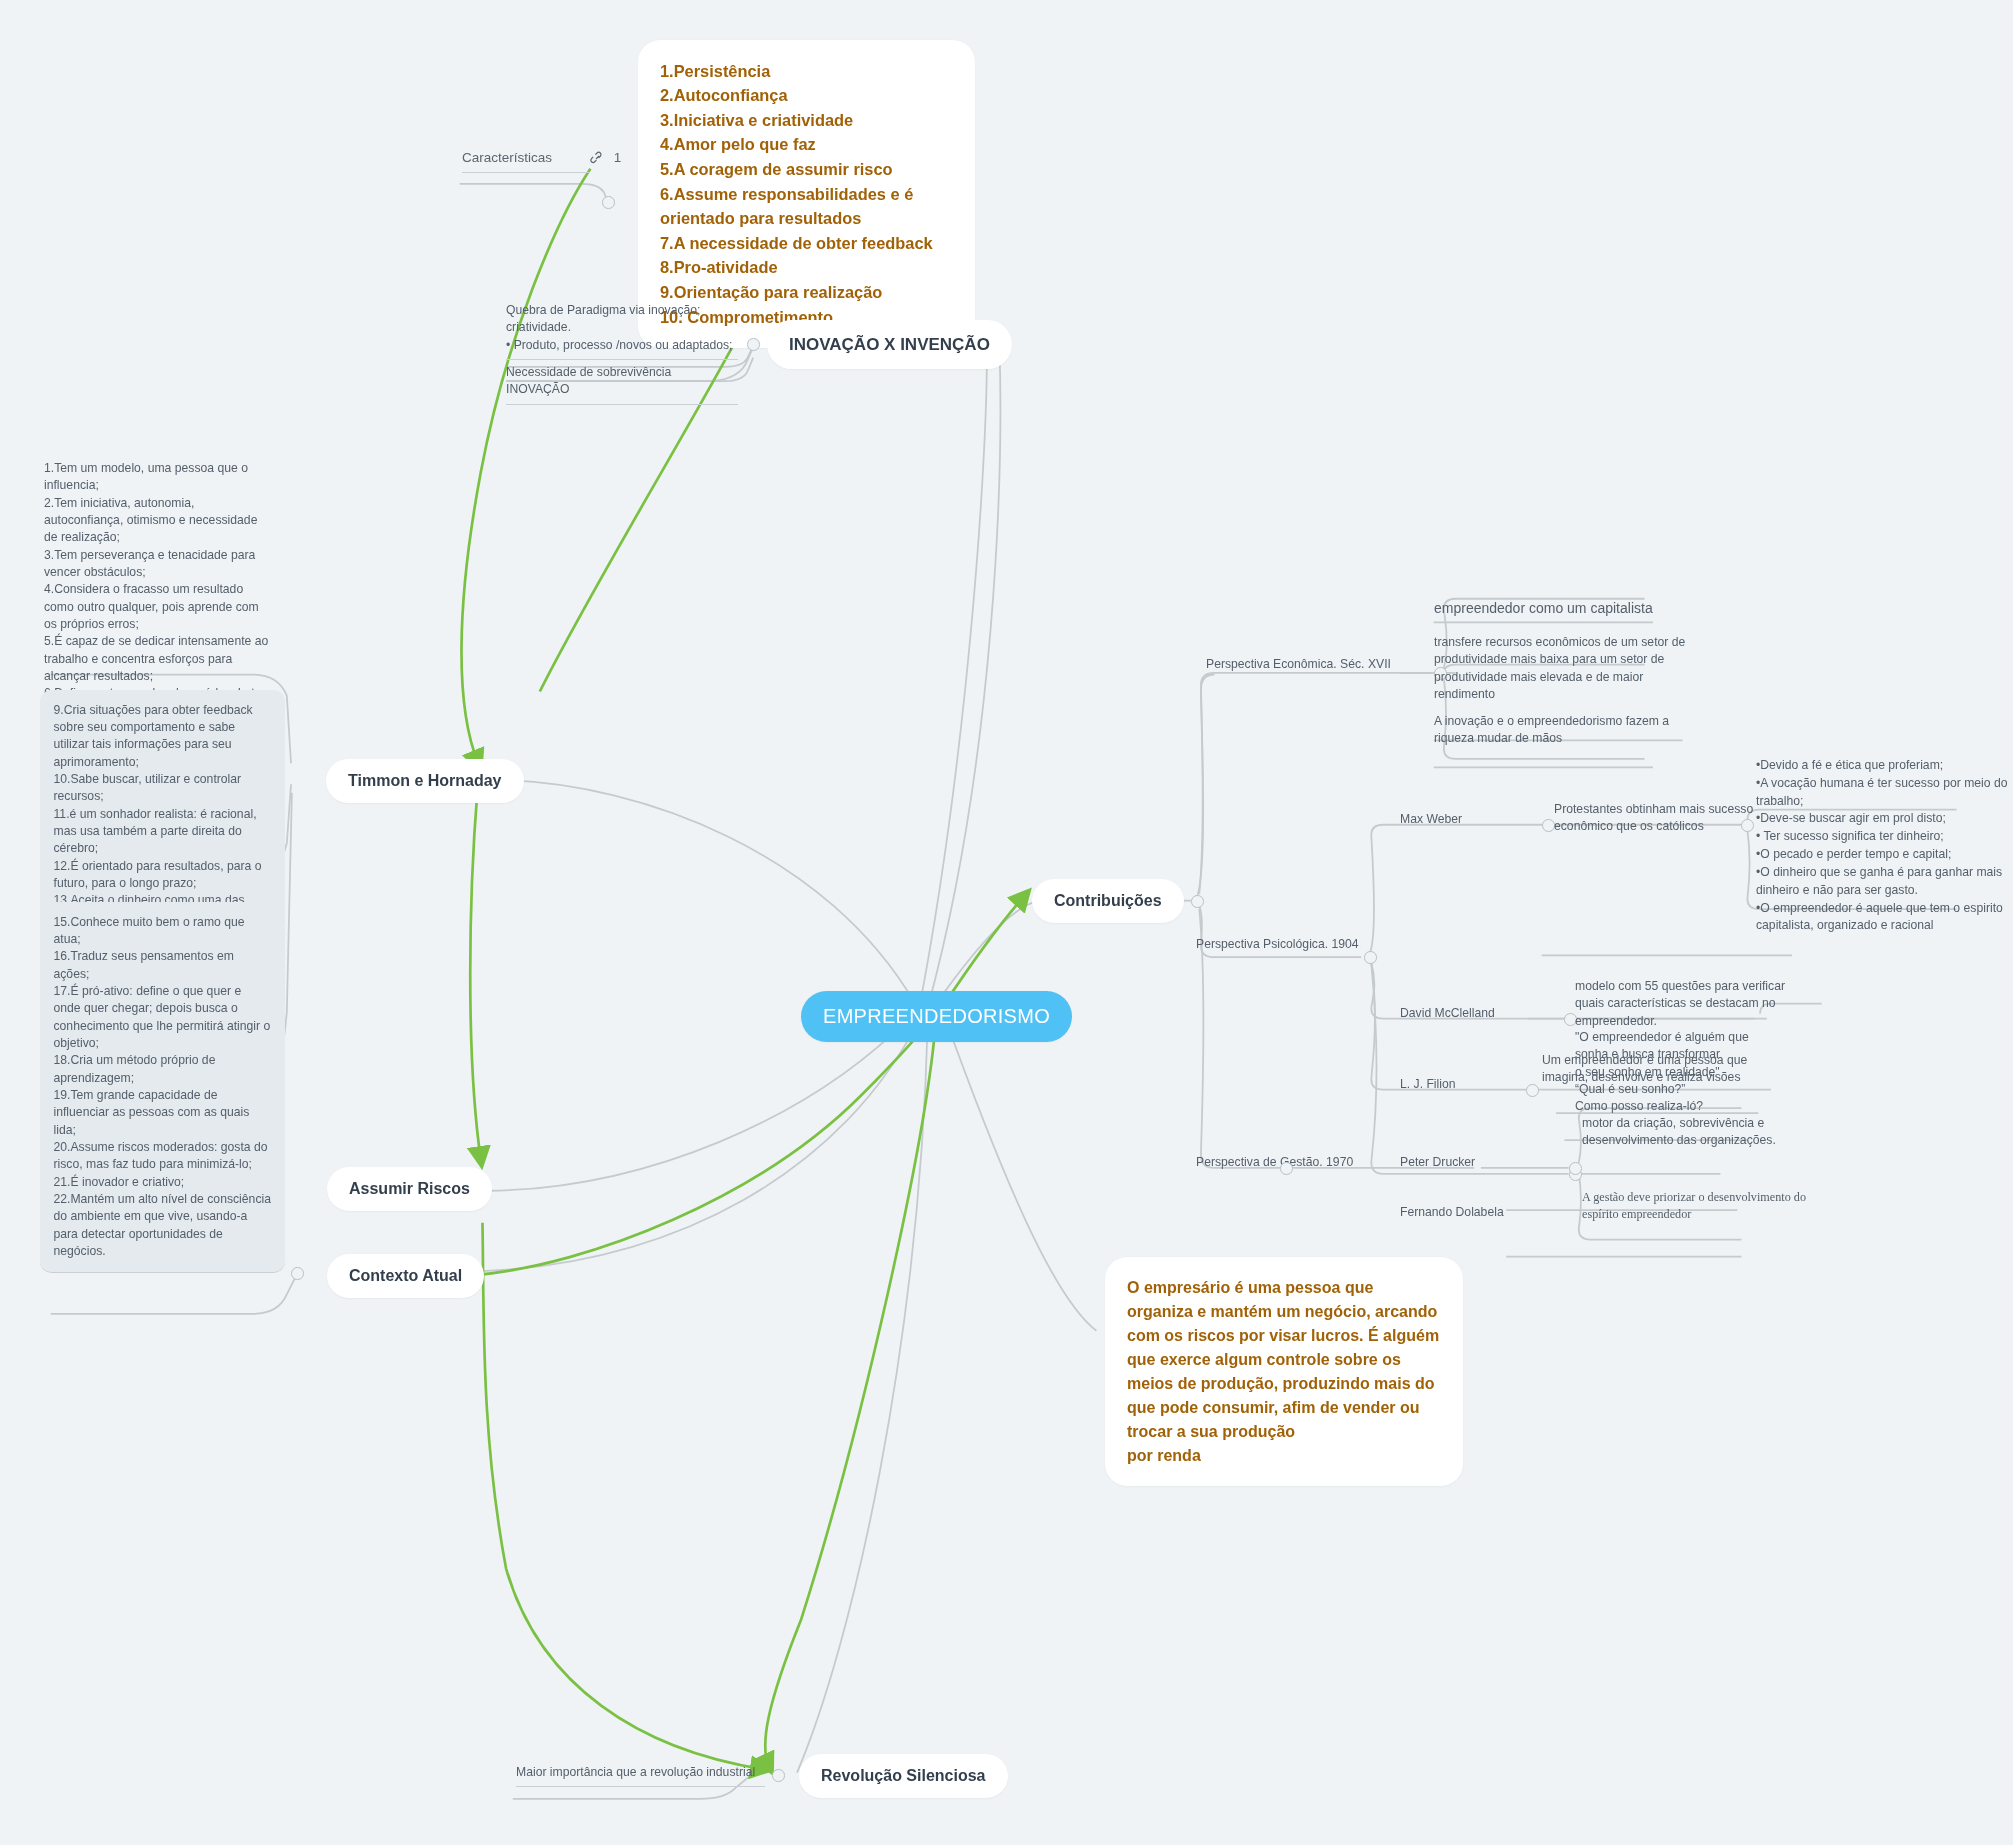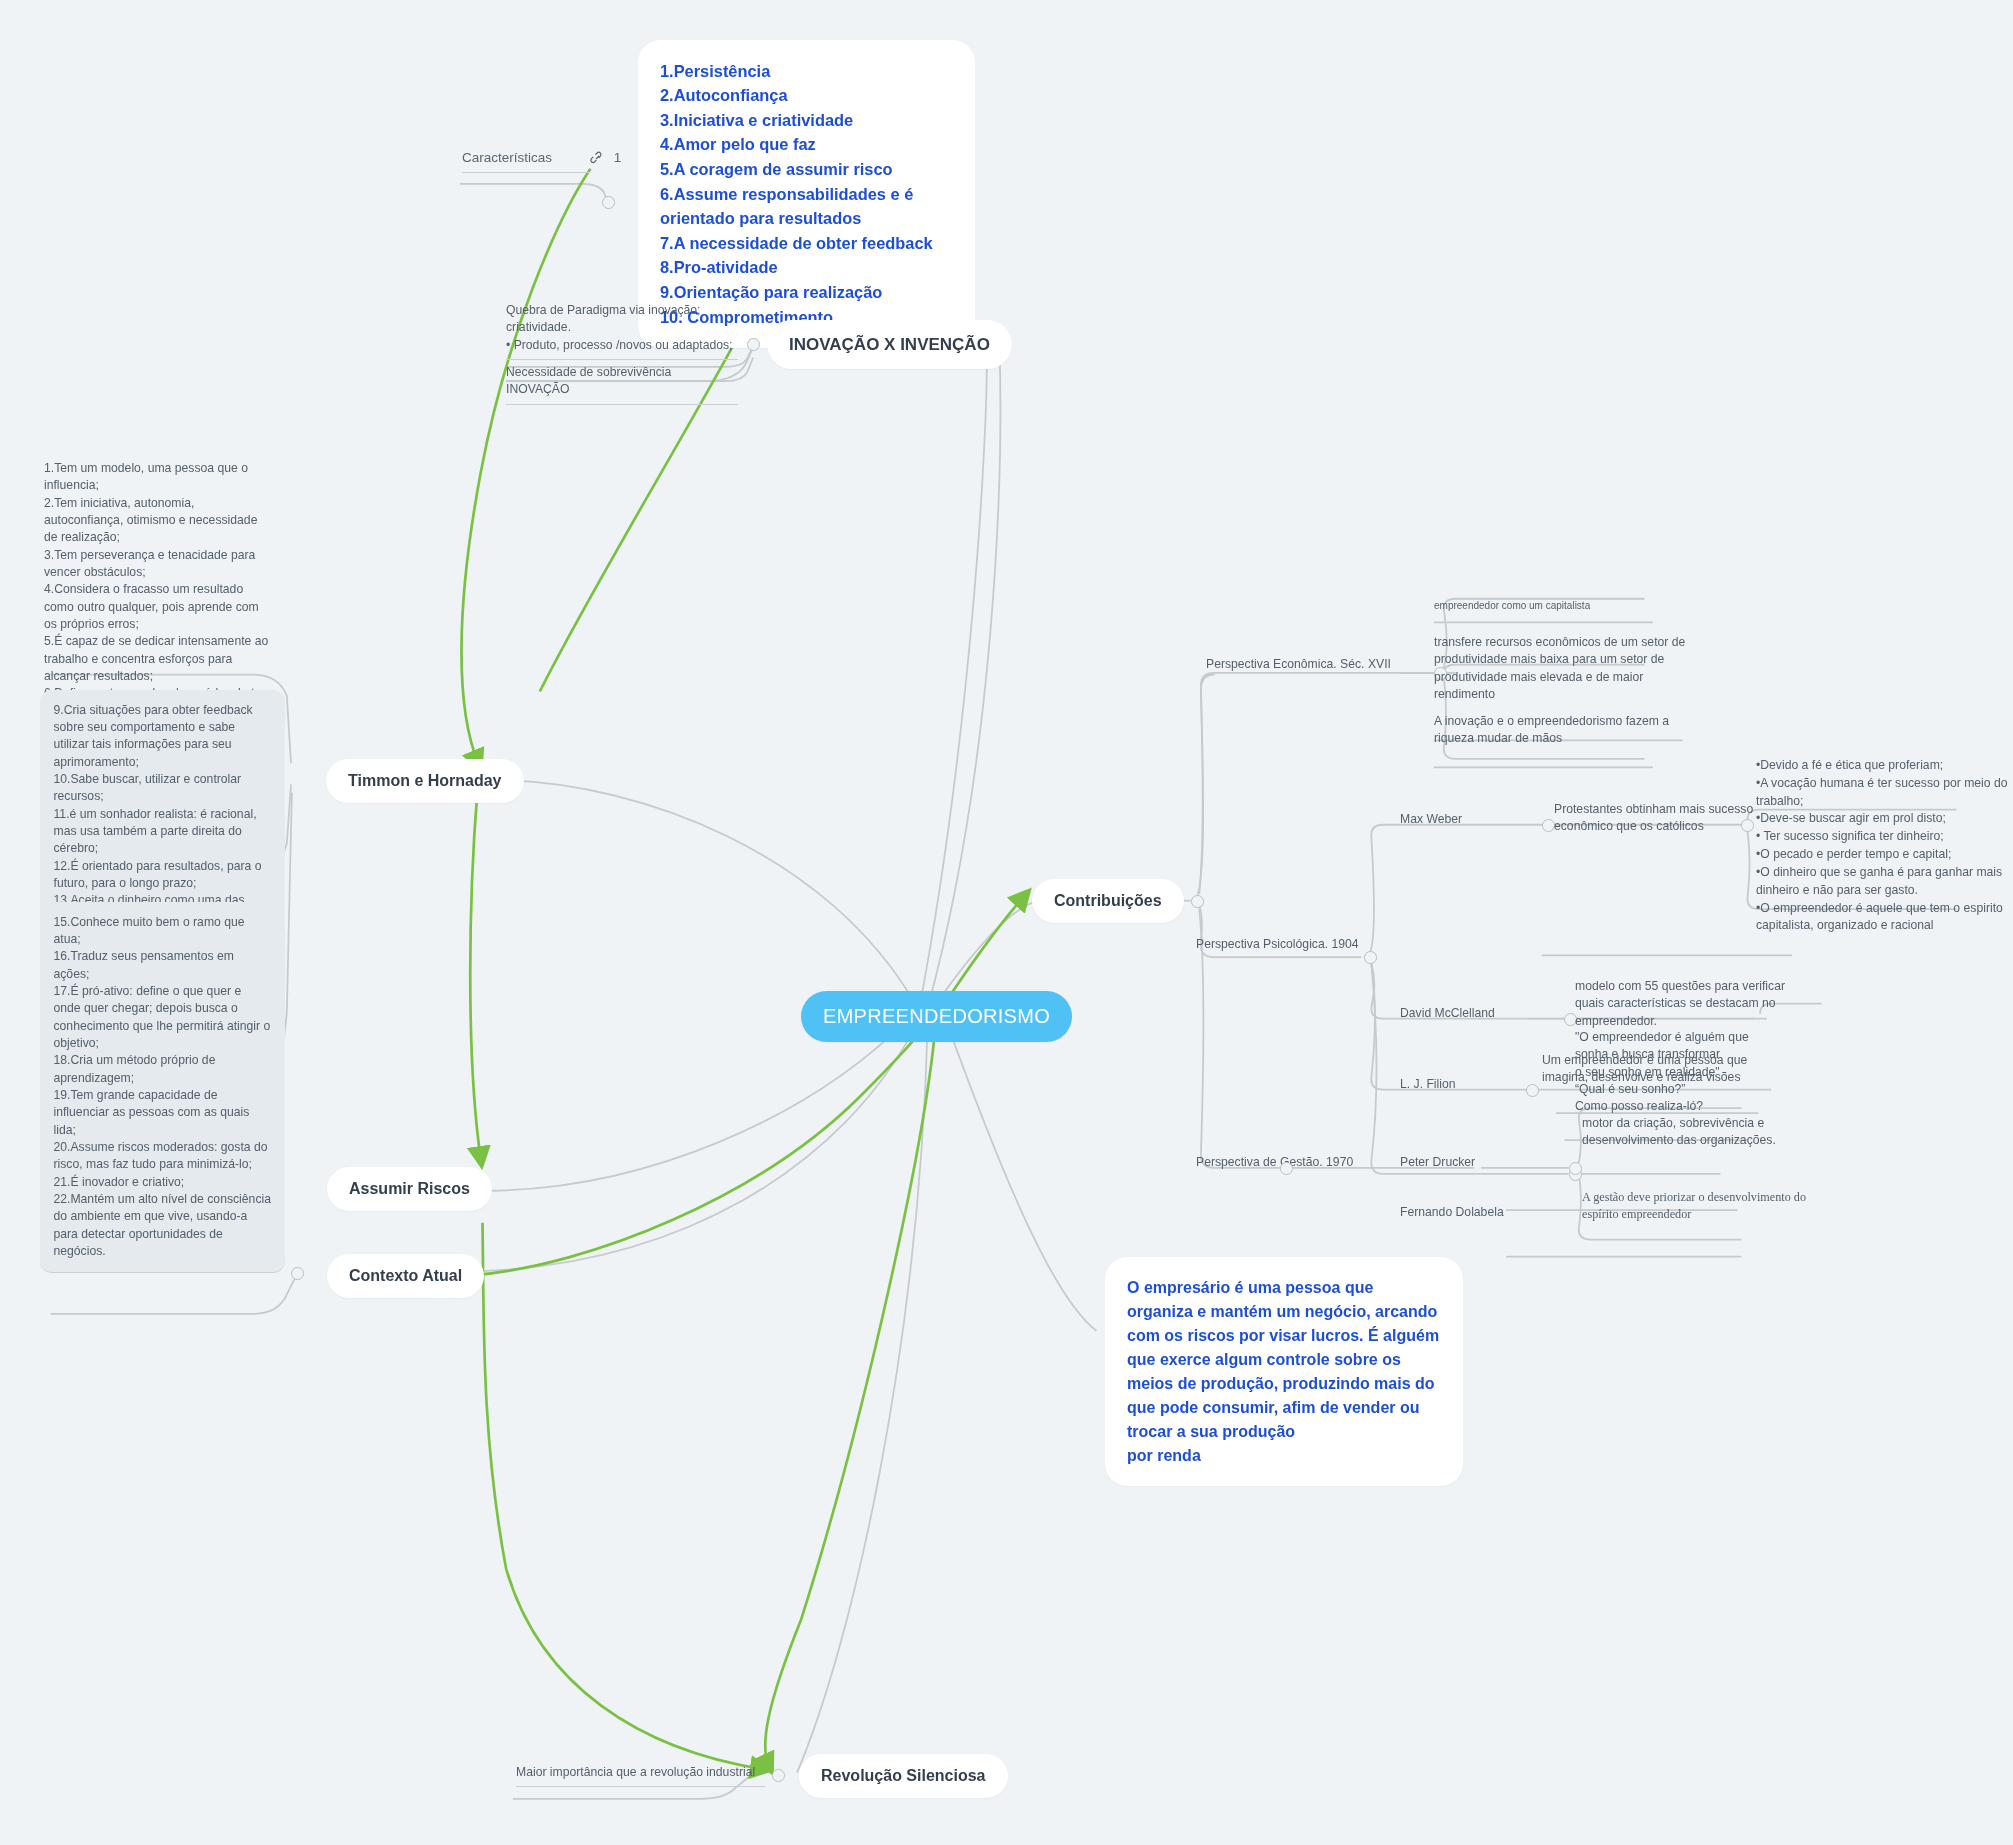--- a/index.html
+++ b/index.html
@@ -35,21 +35,21 @@
   }
 
   
   .card{
     position:absolute;
     background:#ffffff;
     border-radius:22px;
     padding:18.6px 22px;
     box-sizing:border-box;
     font-weight:bold;
-    color:#1d4ed8;
+    color:#a16207;
     line-height:1.46;
     box-shadow:0 0.8px 1.7px rgba(60,70,90,.05);
   }
 
   
   .note{
     position:absolute;
     box-sizing:border-box;
     color:#545f6b;
     line-height:1.42;
@@ -265,21 +265,21 @@
   </div>
 
   <div class="pill" style="left:1032px;top:879px;height:44px;font-size:16px;">
     <span>Contribuições</span>
   </div>
   <div class="dot" style="left:1191px;top:895px;"></div>
 
   <div class="note tiny" style="left:1206px;top:656px;width:228px;">Perspectiva Econômica. Séc. XVII</div>
   <div class="dot" style="left:1434px;top:667px;"></div>
 
-  <div class="note" style="left:1434px;top:599px;width:245px;font-size:10px;">empreendedor como um capitalista</div>
+  <div class="note" style="left:1434px;top:599px;width:245px;font-size:14px;">empreendedor como um capitalista</div>
   <div class="note" style="left:1434px;top:634px;width:253px;font-size:12.2px;">transfere recursos econômicos de um setor de produtividade mais baixa para um setor de produtividade mais elevada e de maior rendimento</div>
   <div class="note" style="left:1434px;top:713px;width:245px;font-size:12.2px;">A inovação e o empreendedorismo fazem a riqueza mudar de mãos</div>
 
   <div class="note tiny" style="left:1196px;top:936px;width:211px;">Perspectiva Psicológica. 1904</div>
   <div class="dot" style="left:1364px;top:951px;"></div>
 
   <div class="note tiny" style="left:1400px;top:811px;width:135px;">Max Weber</div>
   <div class="dot" style="left:1542px;top:819px;"></div>
   <div class="note" style="left:1554px;top:801px;width:211px;font-size:12.2px;">Protestantes obtinham mais sucesso econômico que os católicos</div>
   <div class="dot" style="left:1741px;top:819px;"></div>

